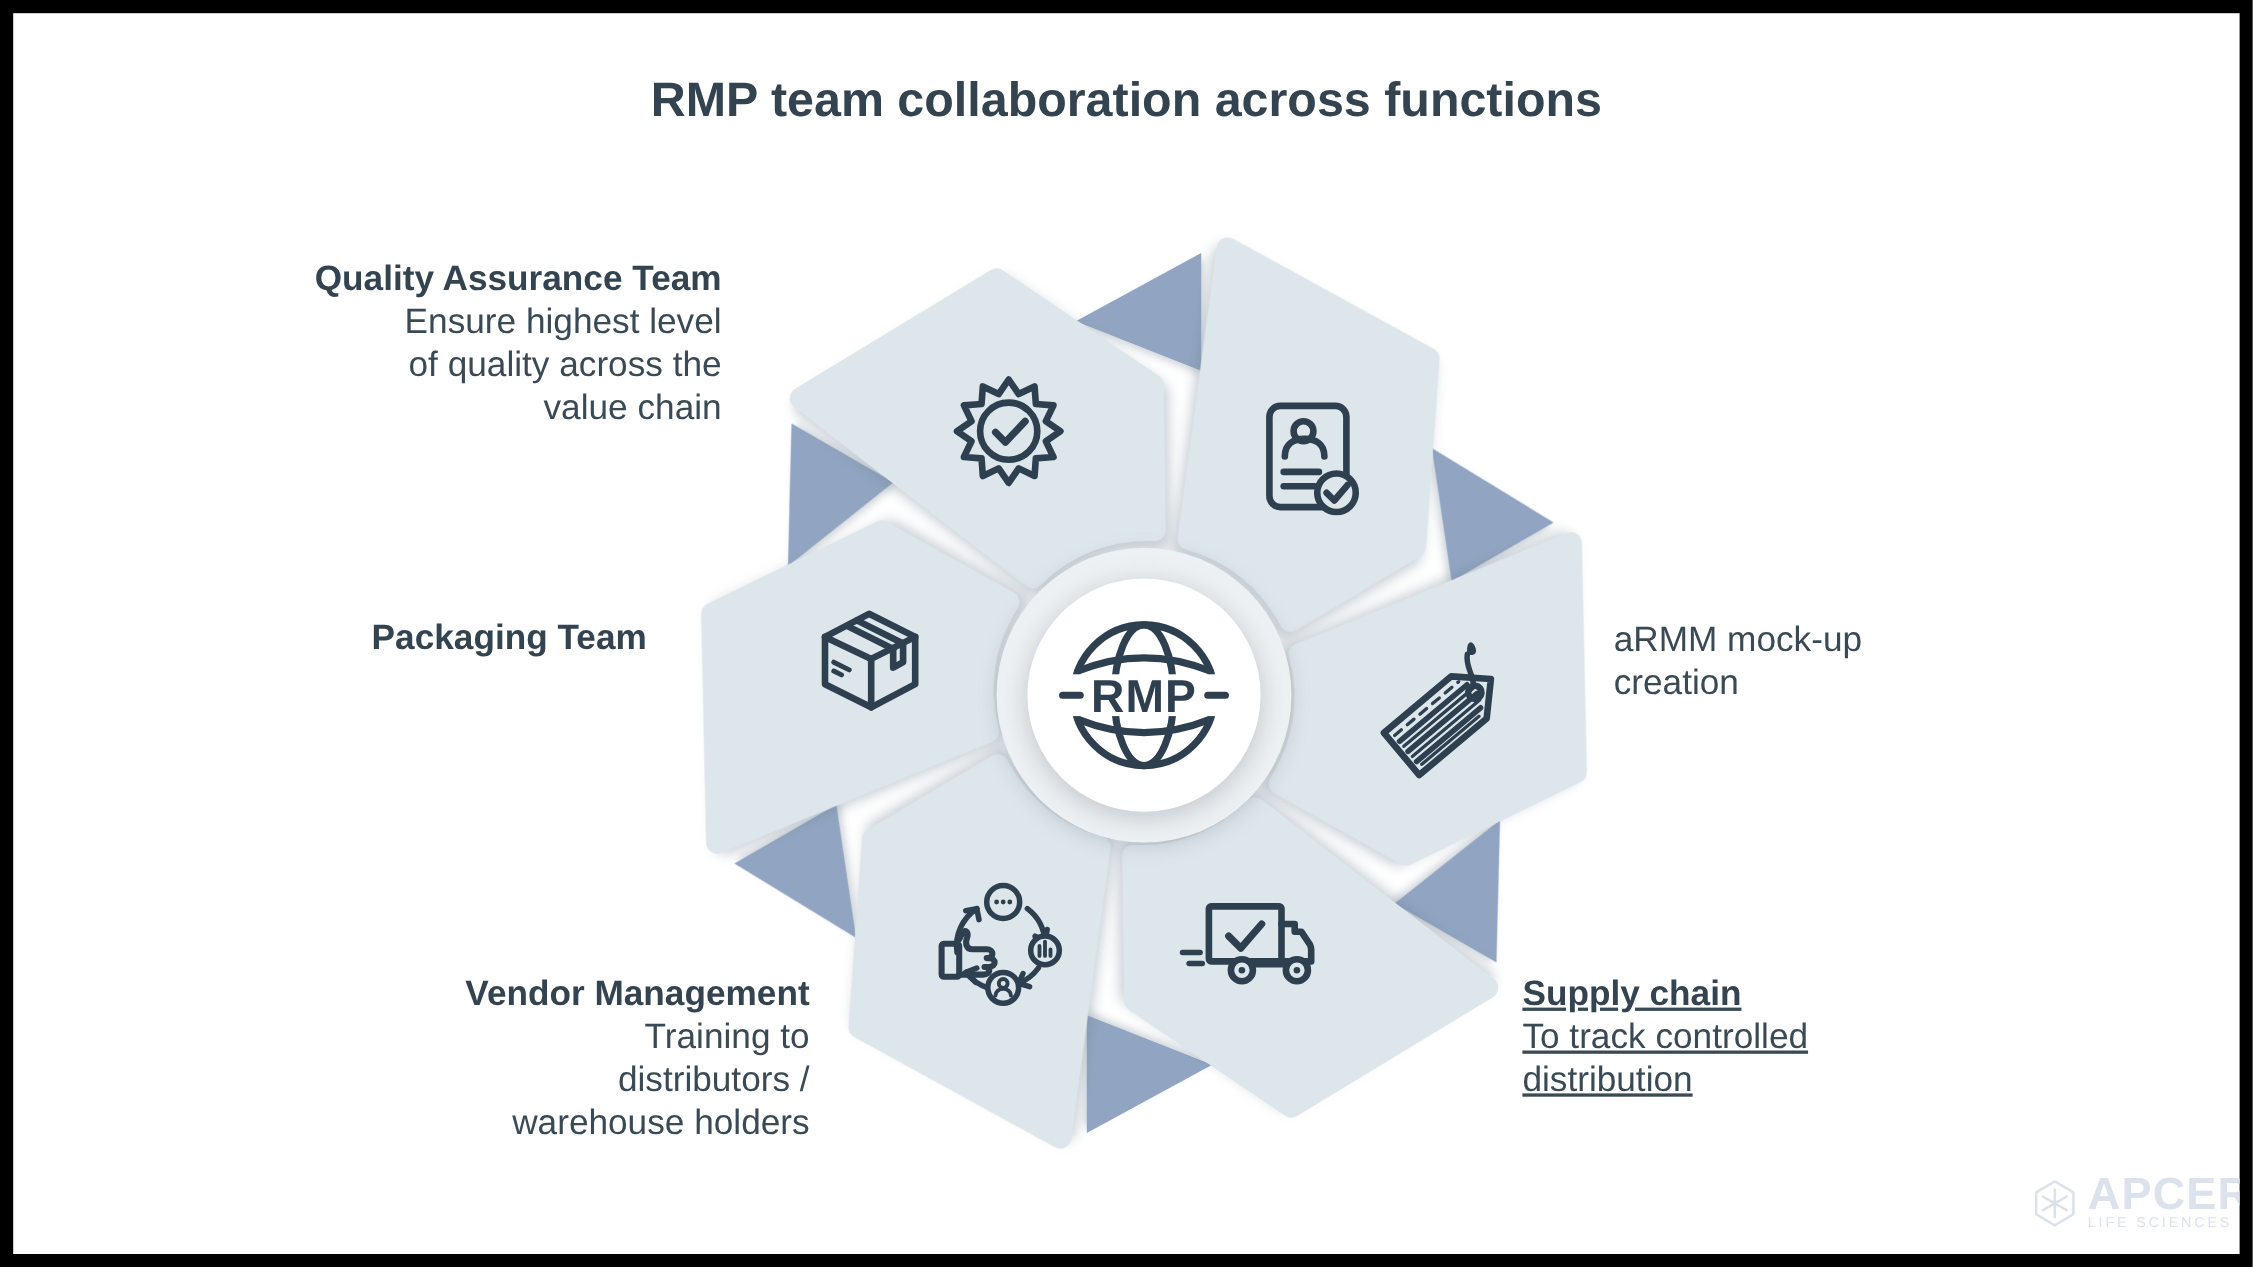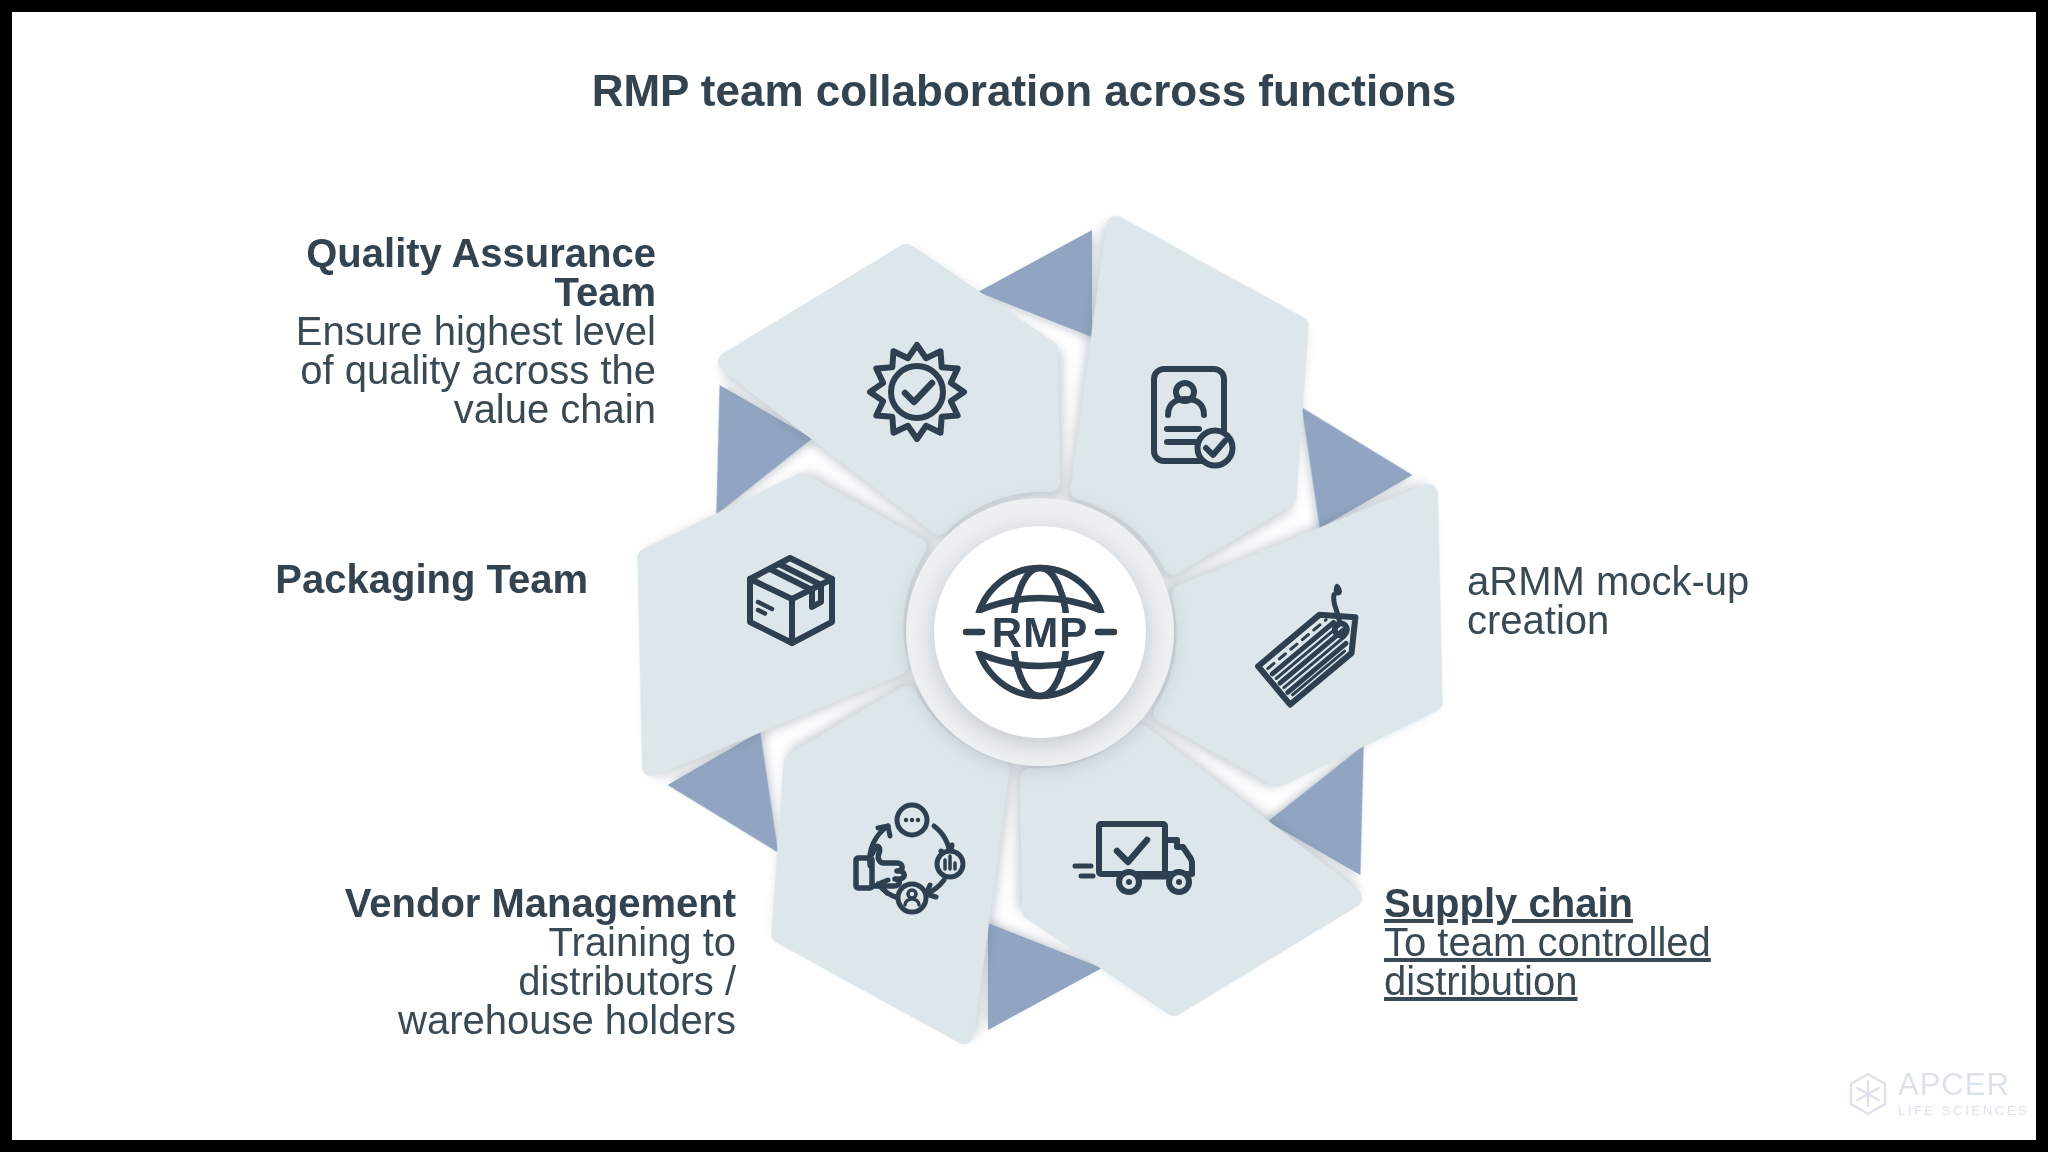--- a/index.html
+++ b/index.html
@@ -17,34 +17,34 @@
     fill:#dde6ea;stroke:#dde6ea;stroke-width:20;stroke-linejoin:round;
     filter:drop-shadow(4px 7px 6px rgba(108,125,142,0.38));
   }
   .tri{
     fill:#91a5c2;
     filter:drop-shadow(2px 4px 4px rgba(108,125,142,0.35));
   }
   .center-disc{fill:#eef1f3;filter:drop-shadow(0 4px 8px rgba(108,125,142,0.25));}
   .center-circle{fill:#ffffff;filter:drop-shadow(0 5px 12px rgba(100,115,130,0.35));}
   .icon{stroke:#2e4050;fill:none;stroke-linecap:round;stroke-linejoin:round;}
-  .fn{position:absolute;font-size:40px;line-height:39px;color:#3a4a55;}
+  .fn{position:absolute;font-size:32px;line-height:39px;color:#3a4a55;}
   .fn .fn-title{font-weight:700;color:#334450;}
   .fn .fn-desc{white-space:pre-line;}
   .ta-r{text-align:right;}
   .center-label{
     font-family:"Liberation Sans",sans-serif;font-weight:700;font-size:42px;
     fill:#2e4050;letter-spacing:1px;
   }
   .brand-logo{
     position:absolute;left:1836px;top:1058px;display:flex;align-items:flex-start;
     color:#dce2ec;
   }
   .brand-text{margin-left:10px;}
-  .brand-name{font-weight:400;font-size:31px;letter-spacing:1px;line-height:30px;}
+  .brand-name{font-weight:700;font-size:41px;letter-spacing:1px;line-height:30px;}
   .brand-sub{font-size:13px;letter-spacing:2.6px;margin-top:3px;}
 </style>
 </head>
 <body>
 
 <div class="stage">
 
   <div class="page-title">RMP team collaboration across functions</div>
 
   <svg class="wheel-svg" width="2048" height="1152" viewBox="0 0 2048 1152">
@@ -172,21 +172,21 @@
   </div>
 
 
   <div class="fn" style="top:550px;left:1455px;width:380px;">
     <div class="fn-desc">aRMM mock-up
 creation</div>
   </div>
 
   <div class="fn" style="top:872px;left:1372px;width:400px;text-decoration:underline;">
     <div class="fn-title">Supply chain</div>
-    <div class="fn-desc">To team controlled
+    <div class="fn-desc">To track controlled
 distribution</div>
   </div>
 
   <div class="fn ta-r" style="top:872px;right:1300px;width:440px;">
     <div class="fn-title">Vendor Management</div>
     <div class="fn-desc">Training to
 distributors /
 warehouse holders</div>
   </div>
 

